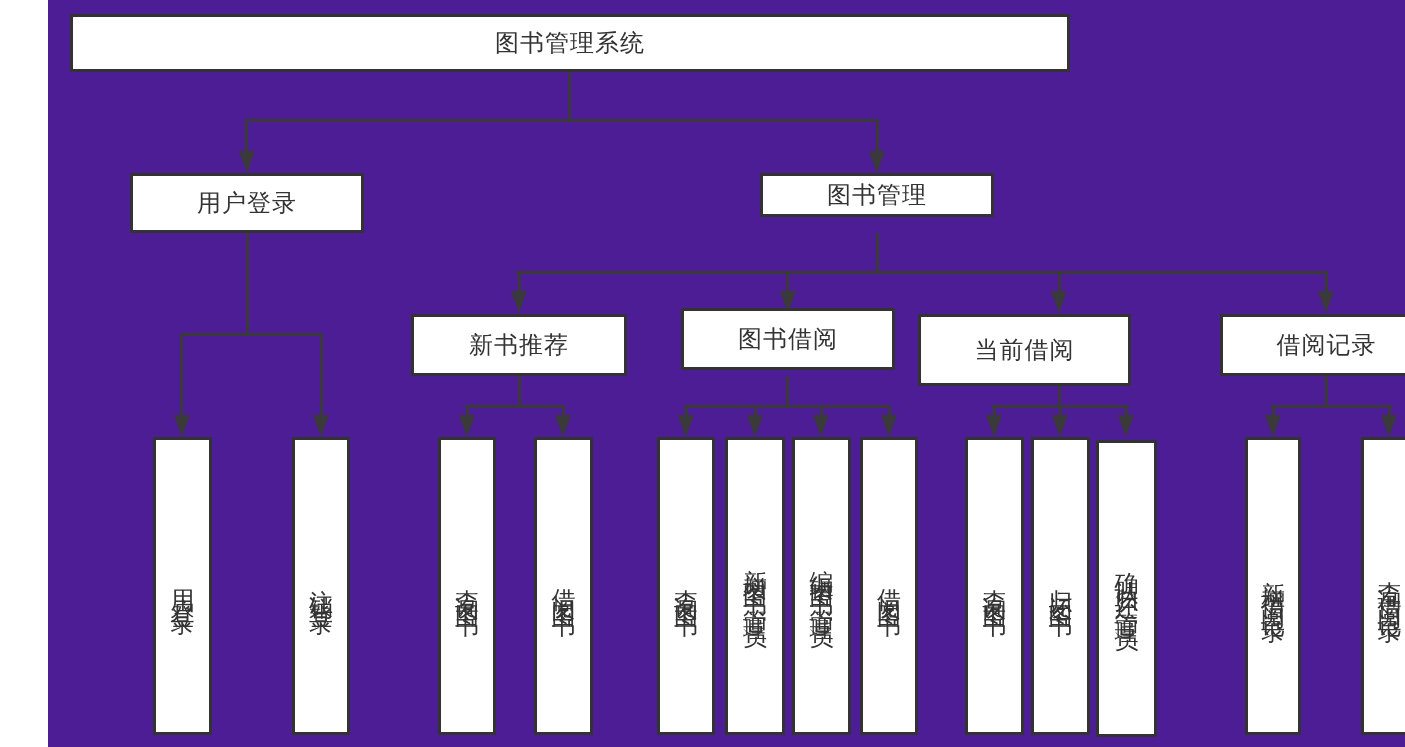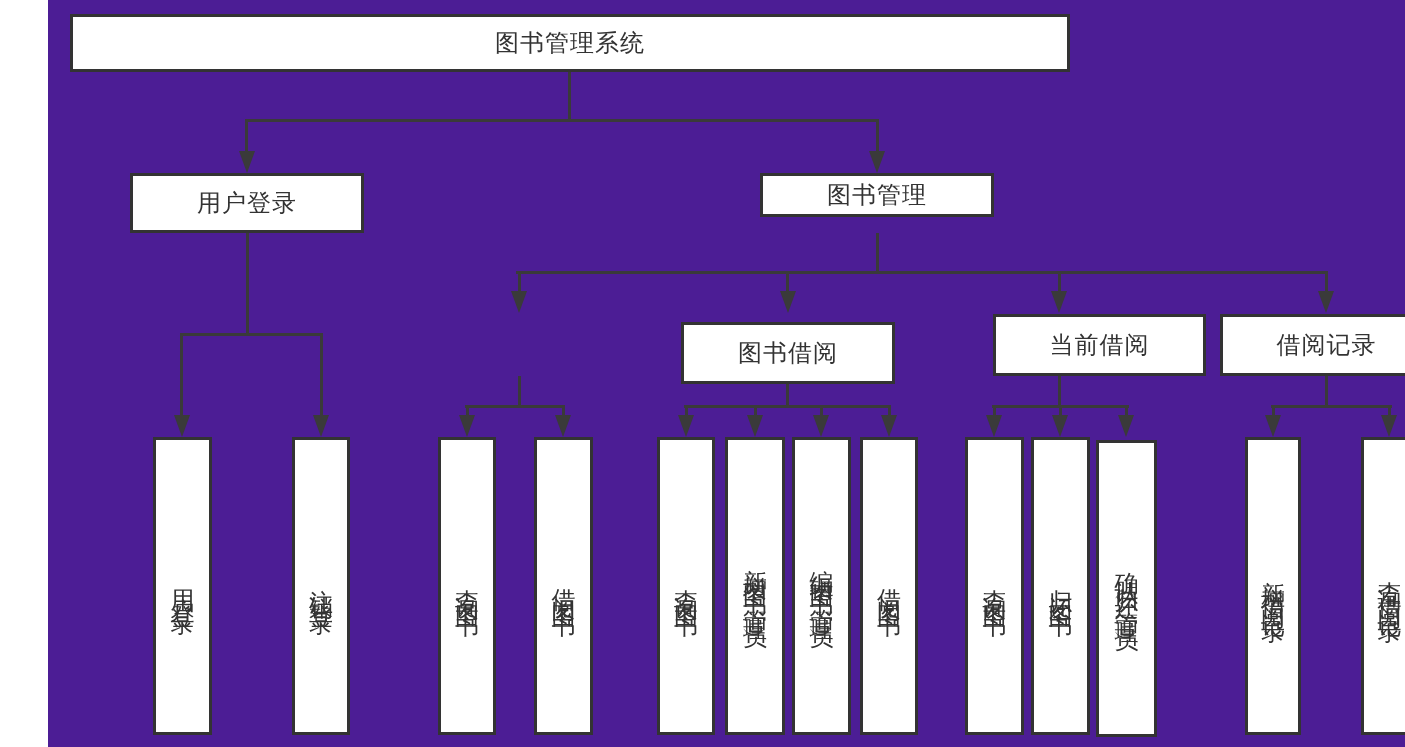--- a/index.html
+++ b/index.html
@@ -125,24 +125,27 @@
     <span>图书管理系统</span>
   </div>
 
   <div class="hbox" style="left:82px;top:173px;width:234px;height:60px">
     <span>用户登录</span>
   </div>
   <div class="hbox" style="left:712px;top:173px;width:234px;height:44px">
     <span>图书管理</span>
   </div>
 
-  <div class="hbox" style="left:633px;top:322px;width:214px;height:62px">
+  <div class="hbox" style="left:363px;top:314px;width:216px;height:62px">
+    <span>新书推荐</span>
+  </div>
+  <div class="hbox" style="left:633px;top:308px;width:214px;height:62px">
     <span>图书借阅</span>
   </div>
-  <div class="hbox" style="left:945px;top:314px;width:213px;height:62px">
+  <div class="hbox" style="left:870px;top:314px;width:213px;height:72px">
     <span>当前借阅</span>
   </div>
   <div class="hbox" style="left:1172px;top:314px;width:213px;height:62px">
     <span>借阅记录</span>
   </div>
 
   <div class="vbox" style="left:105px;top:437px;width:59px;height:298px">
     <span>用户登录</span>
   </div>
   <div class="vbox" style="left:244px;top:437px;width:58px;height:298px">

